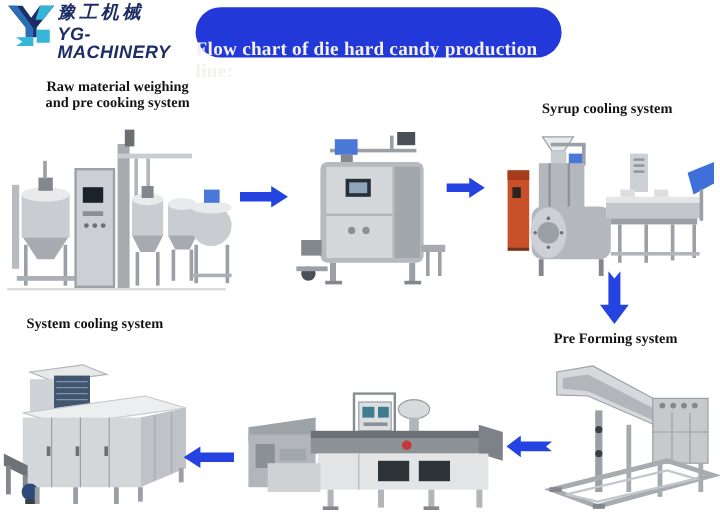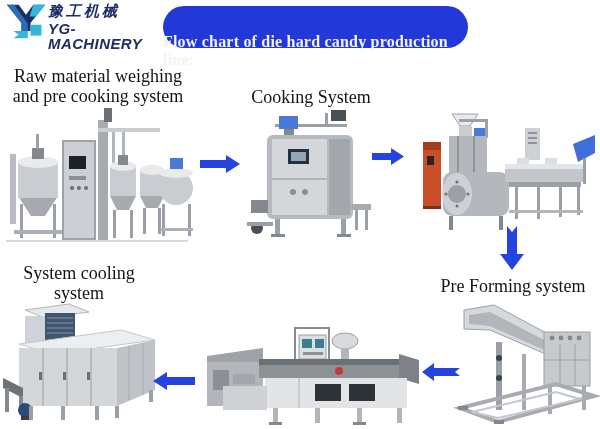--- a/index.html
+++ b/index.html
@@ -9,21 +9,21 @@
   
   .logo{left:6px;top:3px;width:130px;height:42px;display:flex;align-items:flex-start;}
   .logo-mark{width:40px;height:38px;flex:0 0 auto;}
   .logo-text{margin-left:2px;display:flex;flex-direction:column;line-height:1;font-style:italic;}
   .logo-cn{font-size:15px;font-weight:700;color:#1d2d66;letter-spacing:3px;font-family:"Liberation Sans",sans-serif;}
   .logo-en{font-size:15px;font-weight:700;color:#1d2d66;letter-spacing:0.4px;margin-top:3px;font-family:"Liberation Sans",sans-serif;}
   .title-pill{left:163px;top:6px;width:305px;height:42px;background:#2338d8;border-radius:21px;
               display:flex;align-items:center;justify-content:center;}
   .title-pill span{color:#f4f2ef;font-size:16px;font-weight:700;letter-spacing:0.2px;margin-top:48px;}
   
-  .stage-label{color:#141414;font-weight:400;font-size:18px;text-align:center;line-height:1.12;}
+  .stage-label{color:#141414;font-weight:700;font-size:12px;text-align:center;line-height:1.12;}
   .lbl-raw{left:8px;top:66px;width:180px;}
   .lbl-cooking{left:238px;top:87px;width:146px;}
   .lbl-syrup{left:430px;top:84px;width:152px;}
   .lbl-product{left:4px;top:263px;width:150px;}
   .lbl-forming{left:240px;top:284px;width:126px;}
   .lbl-preforming{left:437px;top:276px;width:152px;}
   
   .machine{display:block;}
   .m-raw{left:0px;top:104px;width:195px;height:150px;}
   .m-cooking{left:245px;top:108px;width:130px;height:135px;}
@@ -54,21 +54,21 @@
   </div>
 
   <div class="abs title-pill">
     <span>Flow chart of die hard candy production line:</span>
   </div>
 
   <div class="abs stage-label lbl-raw">
     <div>Raw material weighing</div>
     <div>and pre cooking system</div>
   </div>
-  <div class="abs stage-label lbl-cooking">Cooking System</div>
+  <div class="abs stage-label lbl-syrup">Syrup cooling system</div>
   <div class="abs stage-label lbl-product">System cooling system</div>
   <div class="abs stage-label lbl-preforming">Pre Forming system</div>
 
   <svg class="abs machine m-raw" viewBox="0 0 195 150">
     <rect x="6" y="136" width="182" height="2" fill="#d8dadc"></rect>
 
     <rect x="20" y="100" width="3" height="34" fill="#9aa0a5"></rect>
       <rect x="53" y="100" width="3" height="34" fill="#9aa0a5"></rect>
     <rect x="14" y="126" width="50" height="4" fill="#aab0b5"></rect>
     <polygon points="18,92 58,92 45,112 31,112" fill="#a7abb0"></polygon>

